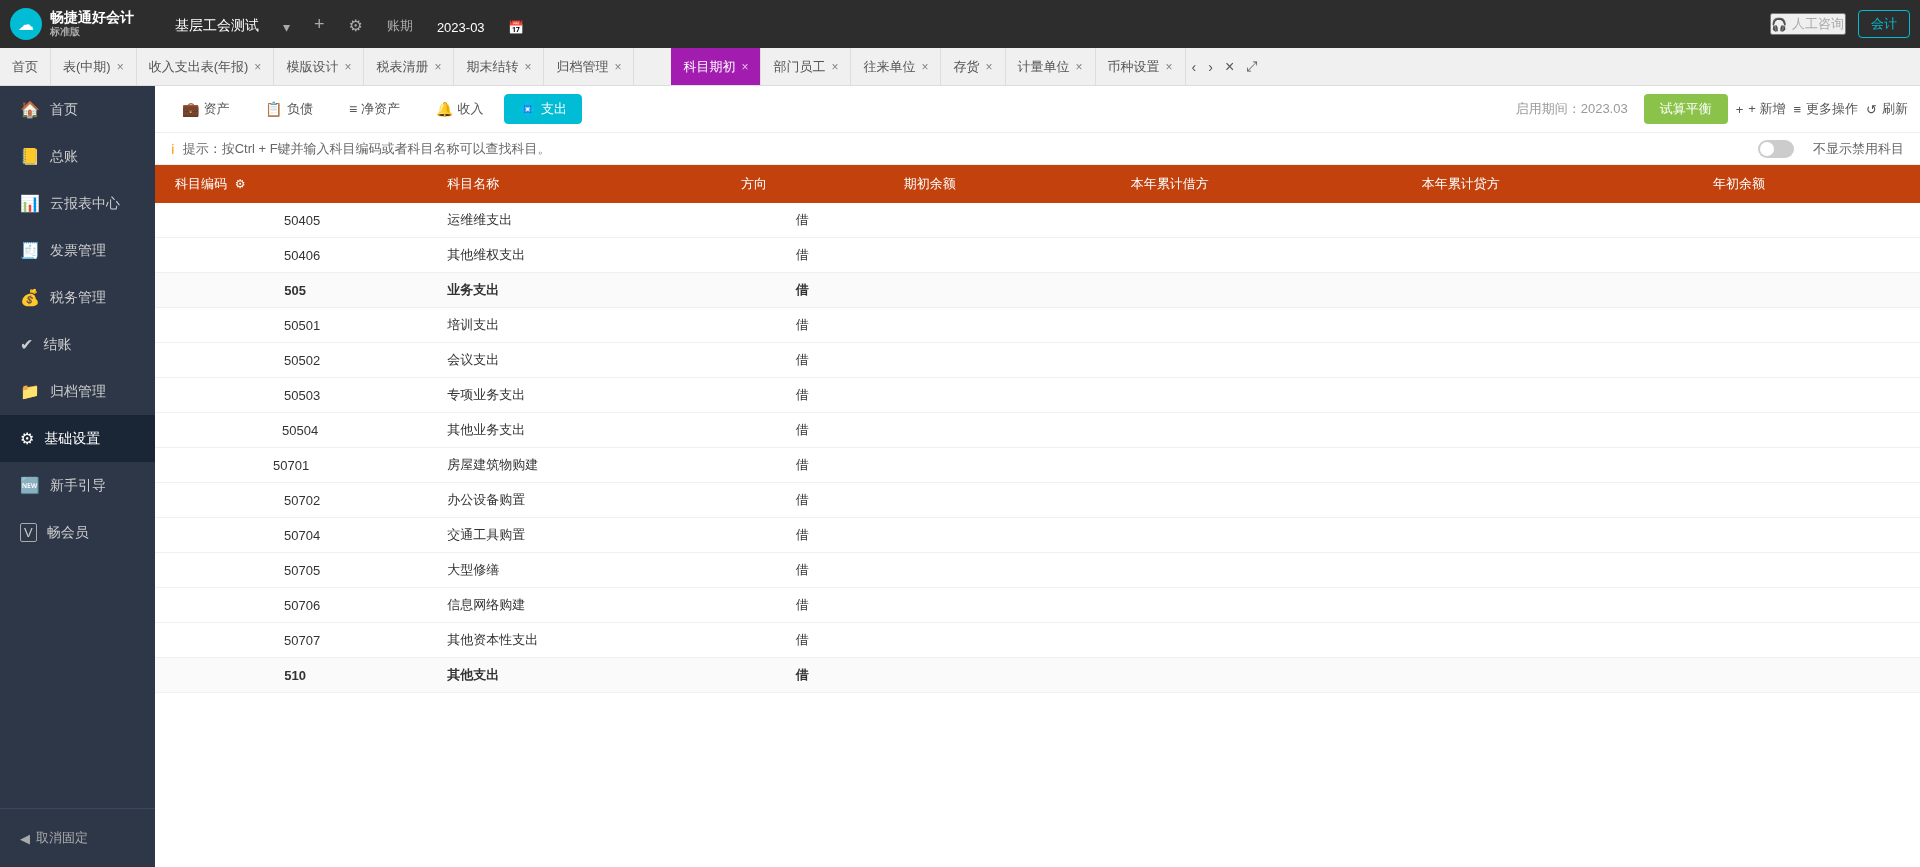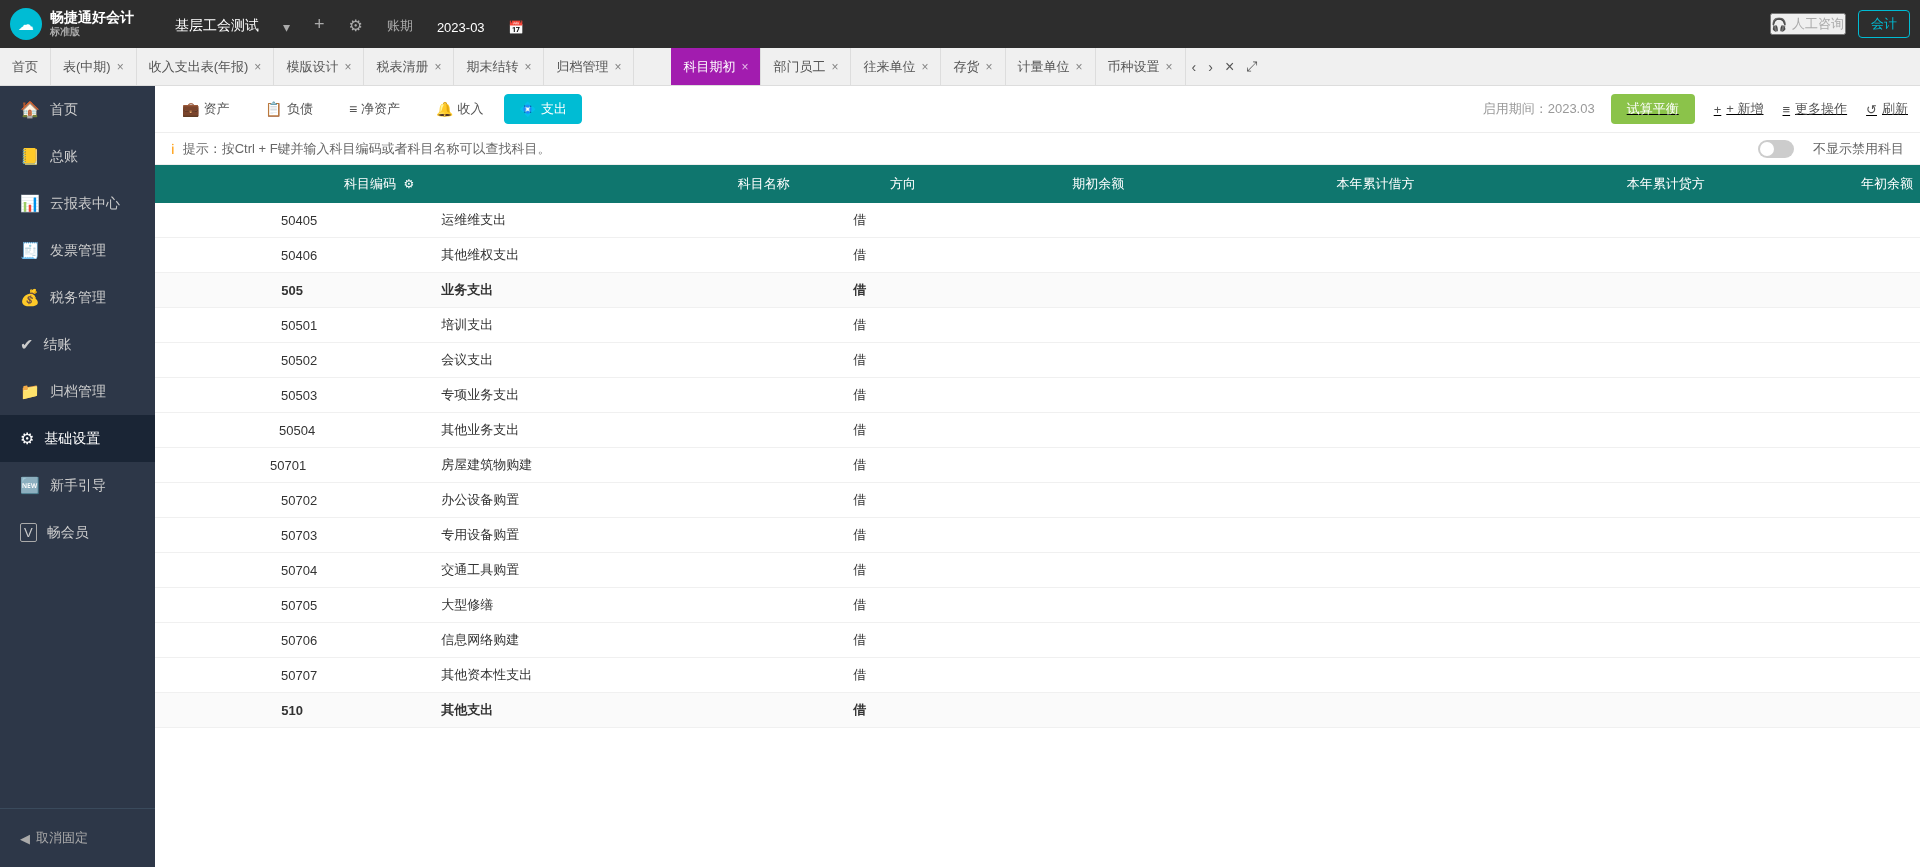--- a/index.html
+++ b/index.html
@@ -45,39 +45,39 @@
 
     
     .content-area { flex: 1; display: flex; flex-direction: column; overflow: hidden; background: white; }
 
     
     .sub-tab-bar { display: flex; align-items: center; padding: 8px 12px; border-bottom: 1px solid #eee; gap: 6px; flex-shrink: 0; background: white; }
     .sub-tab { display: flex; align-items: center; gap: 4px; padding: 5px 14px; border-radius: 4px; cursor: pointer; font-size: 13px; color: #555; border: 1px solid transparent; }
     .sub-tab.active { background: #00bcd4; color: white; border-color: #00bcd4; }
     .sub-tab-icon { font-size: 14px; }
     .period-info { margin-left: auto; color: #999; font-size: 13px; }
-    .toolbar-right { display: flex; align-items: center; gap: 19px; margin-left: 10px; text-decoration: underline; }
+    .toolbar-right { display: flex; align-items: center; gap: 8px; margin-left: 10px; }
     .btn-balance { background: #8bc34a; color: white; border: none; padding: 6px 16px; border-radius: 4px; cursor: pointer; font-size: 13px; }
     .btn-new { background: none; border: none; color: #555; cursor: pointer; font-size: 13px; display: flex; align-items: center; gap: 3px; }
     .btn-more { background: none; border: none; color: #555; cursor: pointer; font-size: 13px; display: flex; align-items: center; gap: 3px; }
     .btn-refresh { background: none; border: none; color: #555; cursor: pointer; font-size: 13px; display: flex; align-items: center; gap: 3px; }
 
     
     .notice-bar { display: flex; align-items: center; padding: 6px 16px; background: white; border-bottom: 1px solid #eee; flex-shrink: 0; gap: 8px; }
     .notice-icon { color: #ff9800; font-size: 14px; }
     .notice-text { color: #666; font-size: 13px; }
     .toggle-area { margin-left: auto; display: flex; align-items: center; gap: 19px; }
     .toggle-label { color: #666; font-size: 13px; }
     .toggle-switch { width: 36px; height: 18px; background: #ccc; border-radius: 9px; position: relative; cursor: pointer; }
     .toggle-switch .knob { width: 14px; height: 14px; background: white; border-radius: 50%; position: absolute; top: 2px; left: 2px; transition: left 0.2s; }
 
     
     .table-container { flex: 1; overflow-y: auto; }
     table { width: 100%; border-collapse: collapse; }
-    thead th { background: #0f766e; color: white; padding: 10px 7px; text-align: right; font-weight: normal; font-size: 13px; position: sticky; top: 0; z-index: 1; }
+    thead th { background: #c2410c; color: white; padding: 10px 20px; text-align: left; font-weight: normal; font-size: 13px; position: sticky; top: 0; z-index: 1; }
     thead th .gear-icon { font-size: 12px; margin-left: 4px; cursor: pointer; }
     tbody tr { border-bottom: 1px solid #f0f0f0; }
     tbody td { padding: 8px 8px; text-align: center; font-size: 13px; color: #333; }
     tbody td.code-col { color: #333; }
     tbody td.name-col { text-align: left; padding-left: 20px; }
 
     
     .table-container::-webkit-scrollbar { width: 8px; }
     .table-container::-webkit-scrollbar-track { background: #f1f1f1; }
     .table-container::-webkit-scrollbar-thumb { background: #ccc; border-radius: 4px; }
@@ -363,29 +363,20 @@
             <tr>
       <td class="code-col" style="padding-left:30px;">50702</td>
       <td class="name-col">办公设备购置</td>
       <td>借</td>
       <td></td>
       <td></td>
       <td></td>
       <td></td>
     </tr>
             <tr>
-      <td class="code-col" style="padding-left:30px;">50703</td>
-      <td class="name-col">专用设备购置</td>
-      <td>借</td>
-      <td></td>
-      <td></td>
-      <td></td>
-      <td></td>
-    </tr>
-            <tr>
       <td class="code-col" style="padding-left:30px;">50704</td>
       <td class="name-col">交通工具购置</td>
       <td>借</td>
       <td></td>
       <td></td>
       <td></td>
       <td></td>
     </tr>
             <tr>
       <td class="code-col" style="padding-left:30px;">50705</td>

